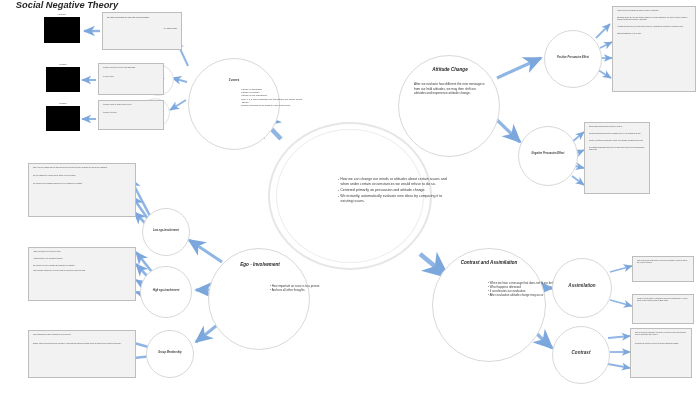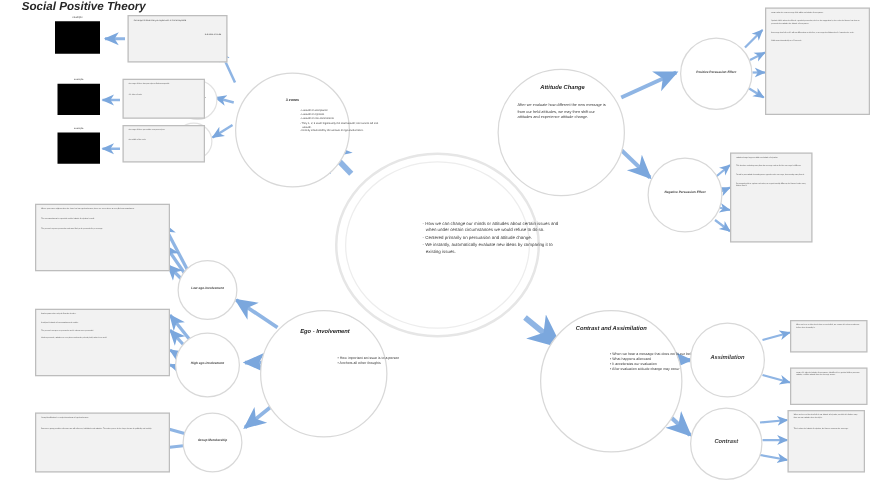--- a/index.html
+++ b/index.html
@@ -125,21 +125,21 @@
       <line x1="610" y1="300" x2="632" y2="306" stroke-width="1.8" marker-end="url(#ahs)"></line>
 
       <line x1="608" y1="338" x2="630" y2="336" stroke-width="1.8" marker-end="url(#ahs)"></line>
       <line x1="610" y1="352" x2="630" y2="352" stroke-width="1.8" marker-end="url(#ahs)"></line>
       <line x1="608" y1="364" x2="630" y2="368" stroke-width="1.8" marker-end="url(#ahs)"></line>
     </g>
   </svg>
 
   <div class="circle" id="central-ring"></div>
   <div class="circle" id="central-ring-inner"></div>
-  <div id="central-title">Social Positive Theory</div>
+  <div id="central-title">Social Negative Theory</div>
   <ul id="central-body">
     <li>How we can change our minds or attitudes about certain issues and when under certain circumstances we would refuse to do so.</li>
     <li>Centered primarily on persuasion and attitude change.</li>
     <li>We instantly, automatically evaluate new ideas by comparing it to existing issues.</li>
   </ul>
 
   <div class="circle" style="left:188px;top:58px;width:92px;height:92px;"></div>
   <div style="position:absolute;left:198px;top:78px;width:72px;text-align:center;" class="mini-title">3 zones</div>
   <ul class="mini-body" style="position:absolute;left:200px;top:86px;width:70px;">
     <li>Latitude of acceptance</li>

